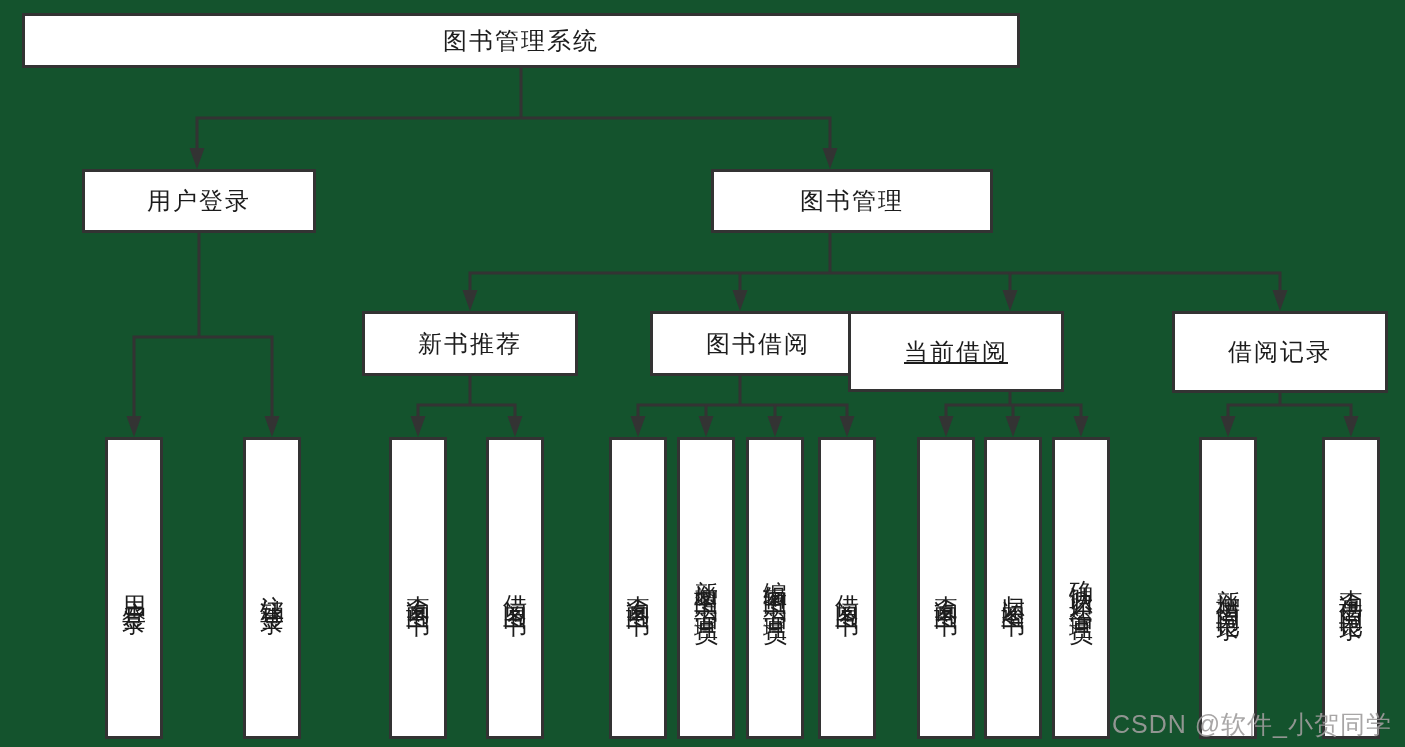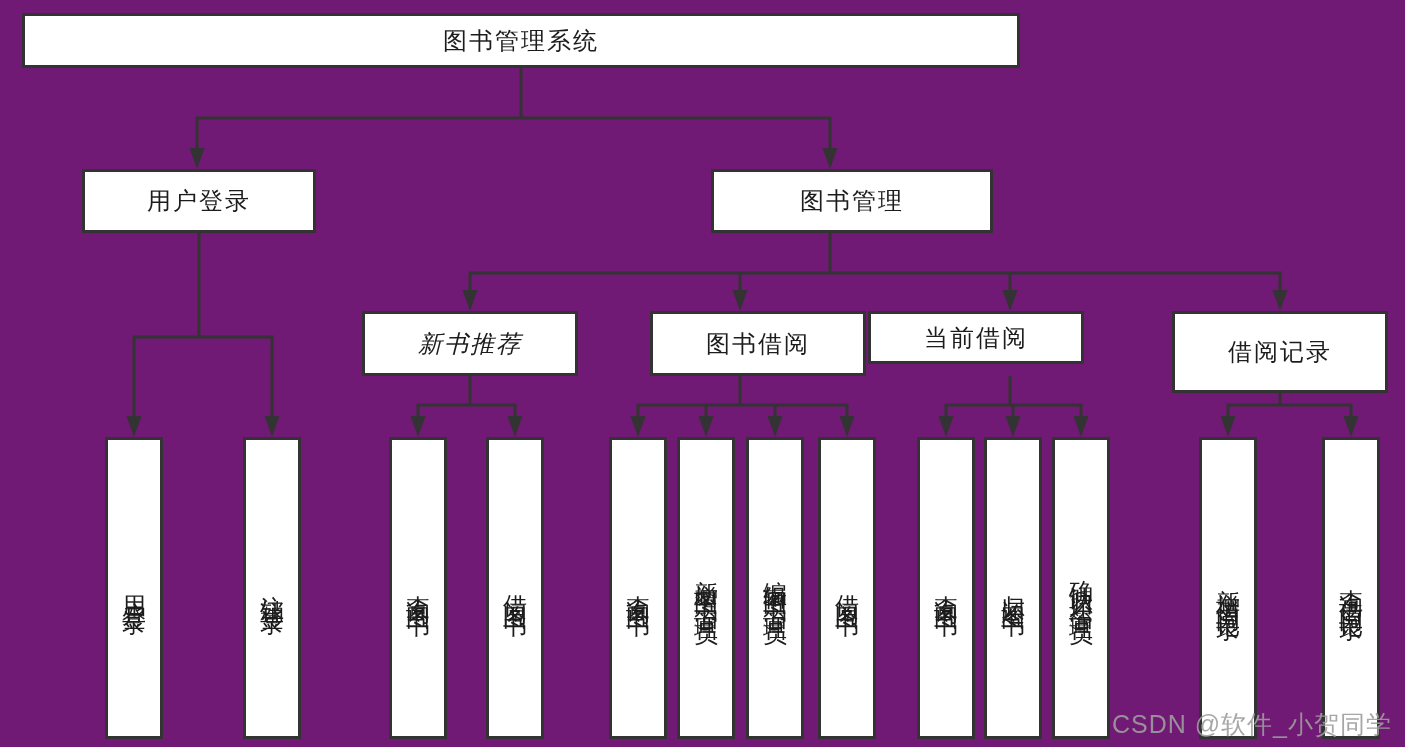--- a/index.html
+++ b/index.html
@@ -1,20 +1,20 @@
 <!DOCTYPE html>
 <html><head>
 <meta charset="utf-8">
 <style>
   html, body { margin: 0; padding: 0; background: #ffffff; }
   .canvas {
     position: relative;
     width: 1405px;
     height: 747px;
-    background: #701a75;
+    background: #14532d;
     font-family: "Liberation Sans", "DejaVu Sans", sans-serif;
     overflow: hidden;
   }
   .connectors {
     position: absolute;
     left: 0; top: 0;
     width: 1405px; height: 747px;
     pointer-events: none;
   }
   .node {
@@ -108,23 +108,23 @@
       <use href="#arrow" x="1228" y="437"></use>
       <use href="#arrow" x="1351" y="437"></use>
     </g>
   </svg>
 
   <div class="node h" style="left:22px; top:13px; width:998px; height:55px;">图书管理系统</div>
 
   <div class="node h" style="left:82px; top:169px; width:234px; height:64px;">用户登录</div>
   <div class="node h" style="left:711px; top:169px; width:282px; height:64px;">图书管理</div>
 
-  <div class="node h" style="left:362px; top:311px; width:216px; height:65px;font-style:italic;">新书推荐</div>
+  <div class="node h" style="left:362px; top:311px; width:216px; height:65px;">新书推荐</div>
   <div class="node h" style="left:632px; top:311px; width:216px; height:65px;margin-left:18px;">图书借阅</div>
-  <div class="node h" style="left:868px; top:311px; width:216px; height:53px;">当前借阅</div>
+  <div class="node h" style="left:848px; top:311px; width:216px; height:81px;text-decoration:underline;">当前借阅</div>
   <div class="node h" style="left:1172px; top:311px; width:216px; height:82px;">借阅记录</div>
 
   <div class="node v" style="left:105px; top:437px; width:58px; height:302px;">用户登录</div>
   <div class="node v" style="left:243px; top:437px; width:58px; height:302px;">注销登录</div>
 
   <div class="node v" style="left:389px; top:437px; width:58px; height:302px;">查询图书</div>
   <div class="node v" style="left:486px; top:437px; width:58px; height:302px;">借阅图书</div>
 
   <div class="node v" style="left:609px; top:437px; width:58px; height:302px;">查询图书</div>
   <div class="node v" style="left:677px; top:437px; width:58px; height:302px;">新增图书（管理员）</div>

